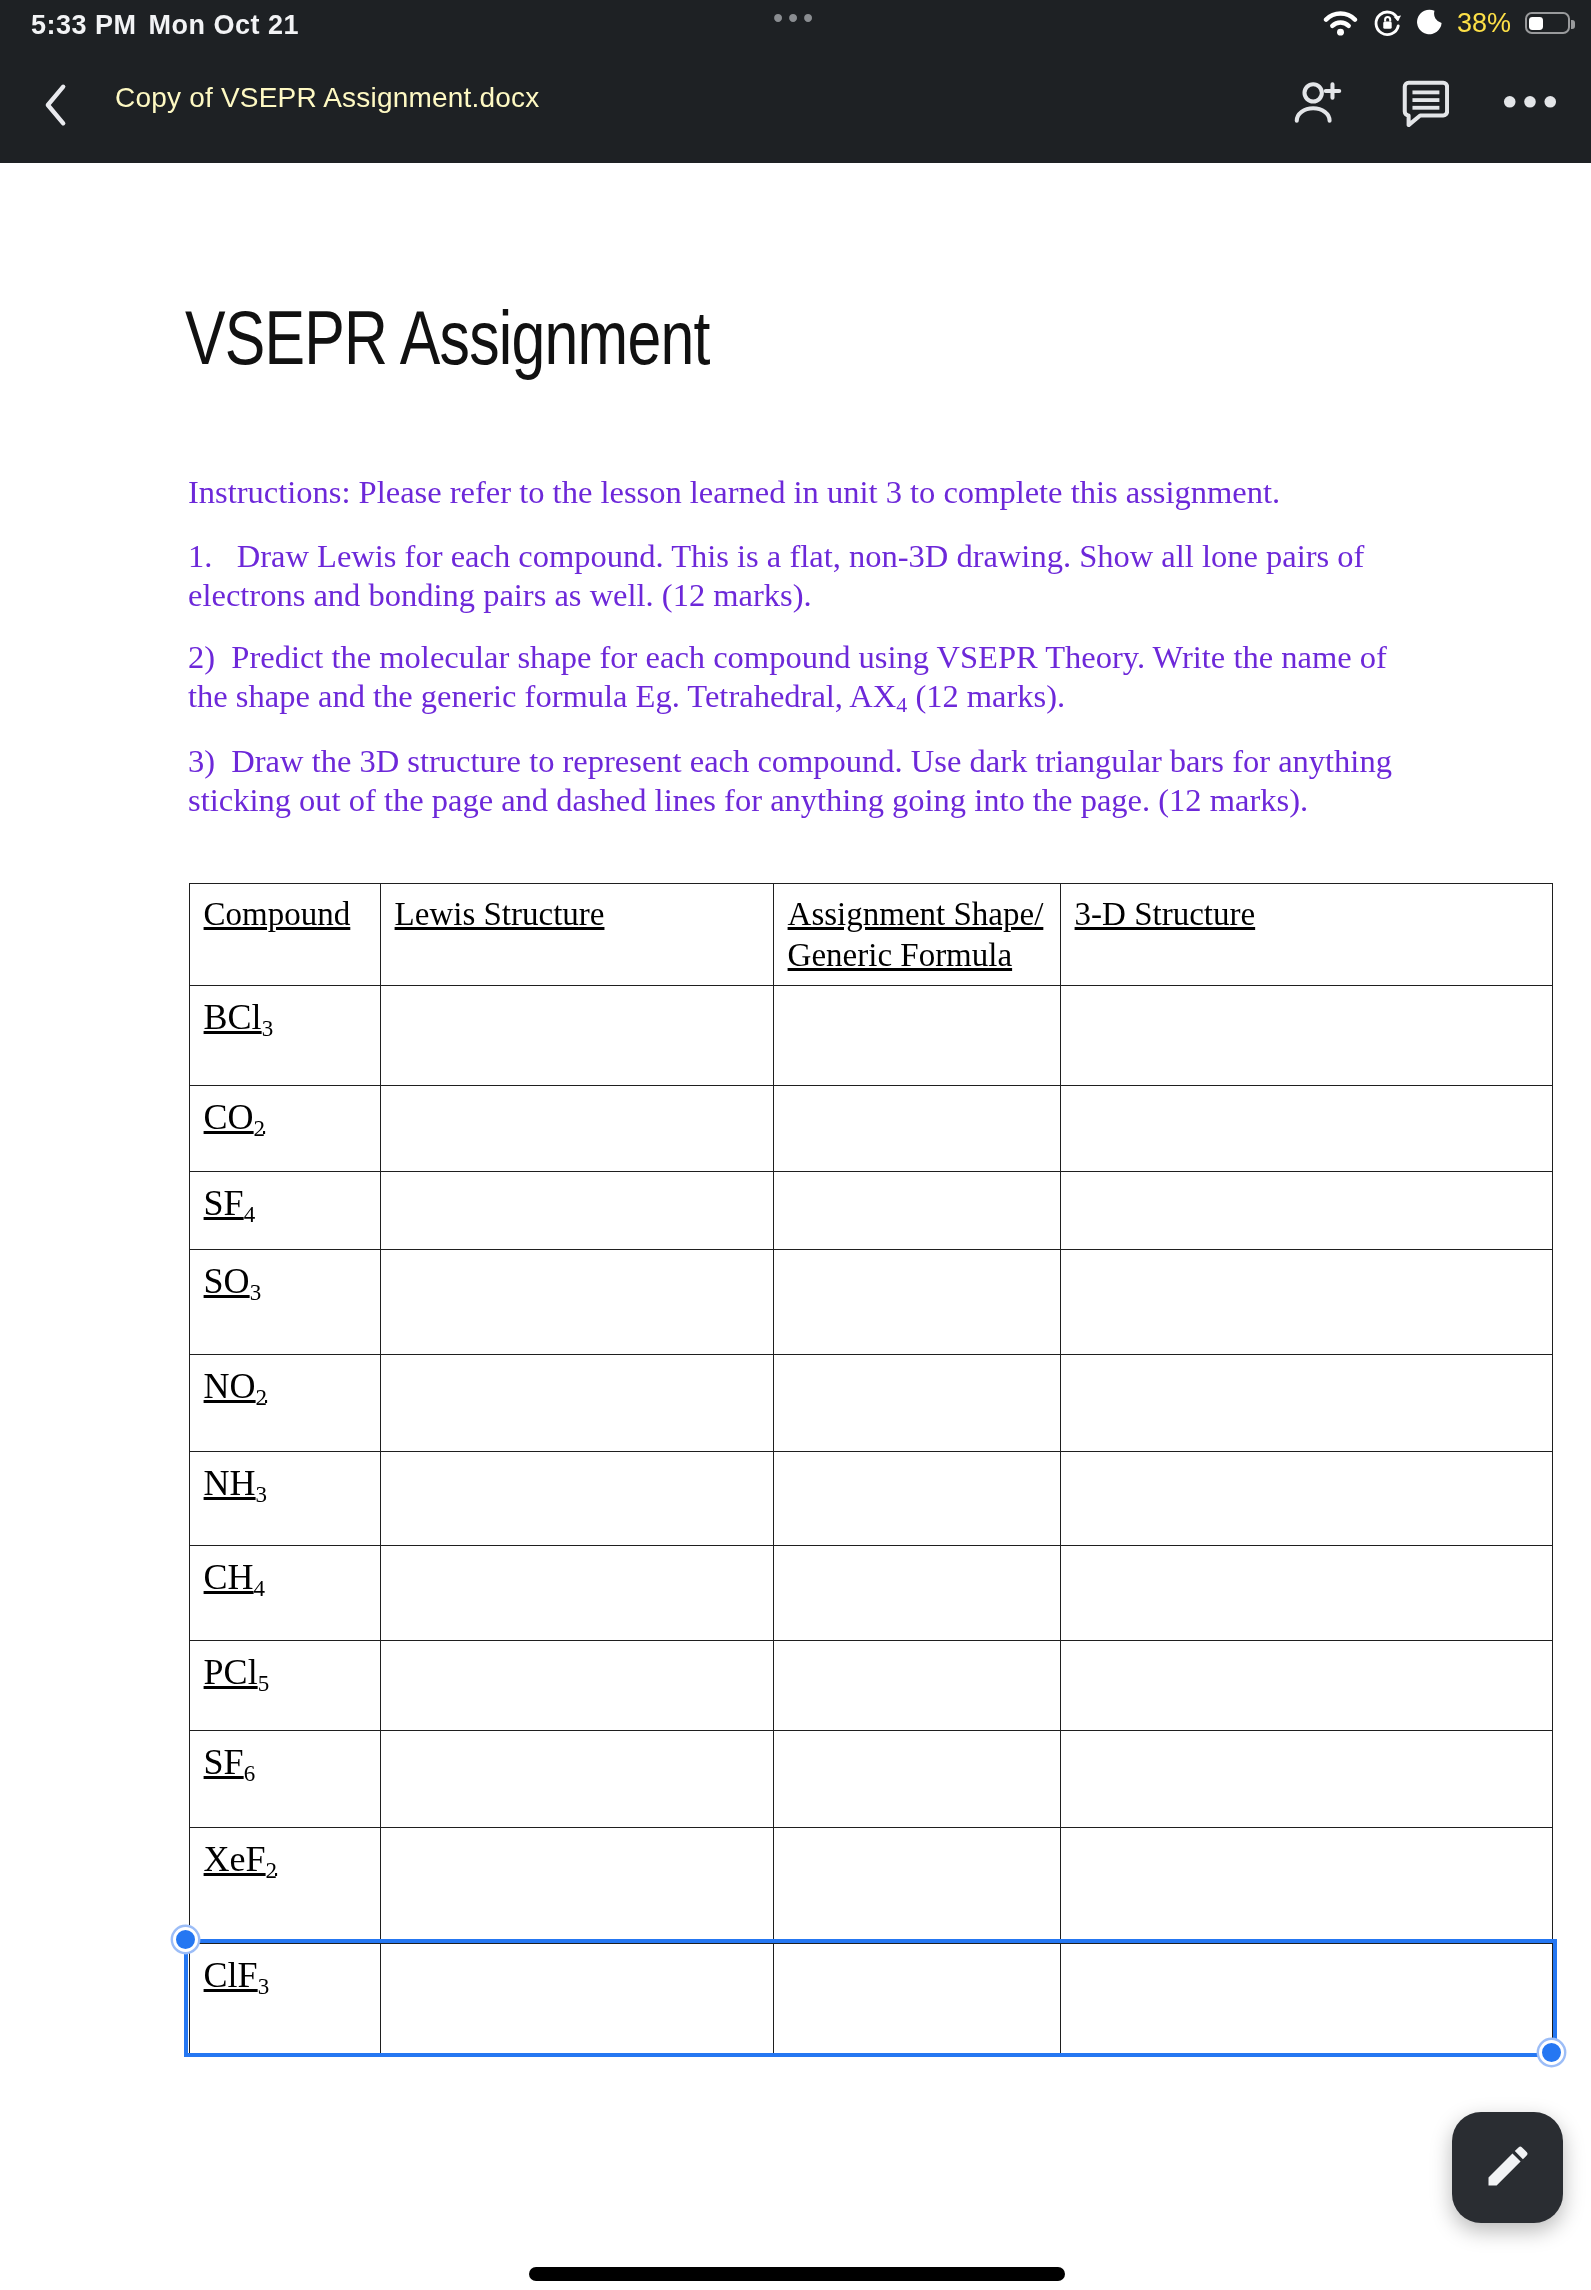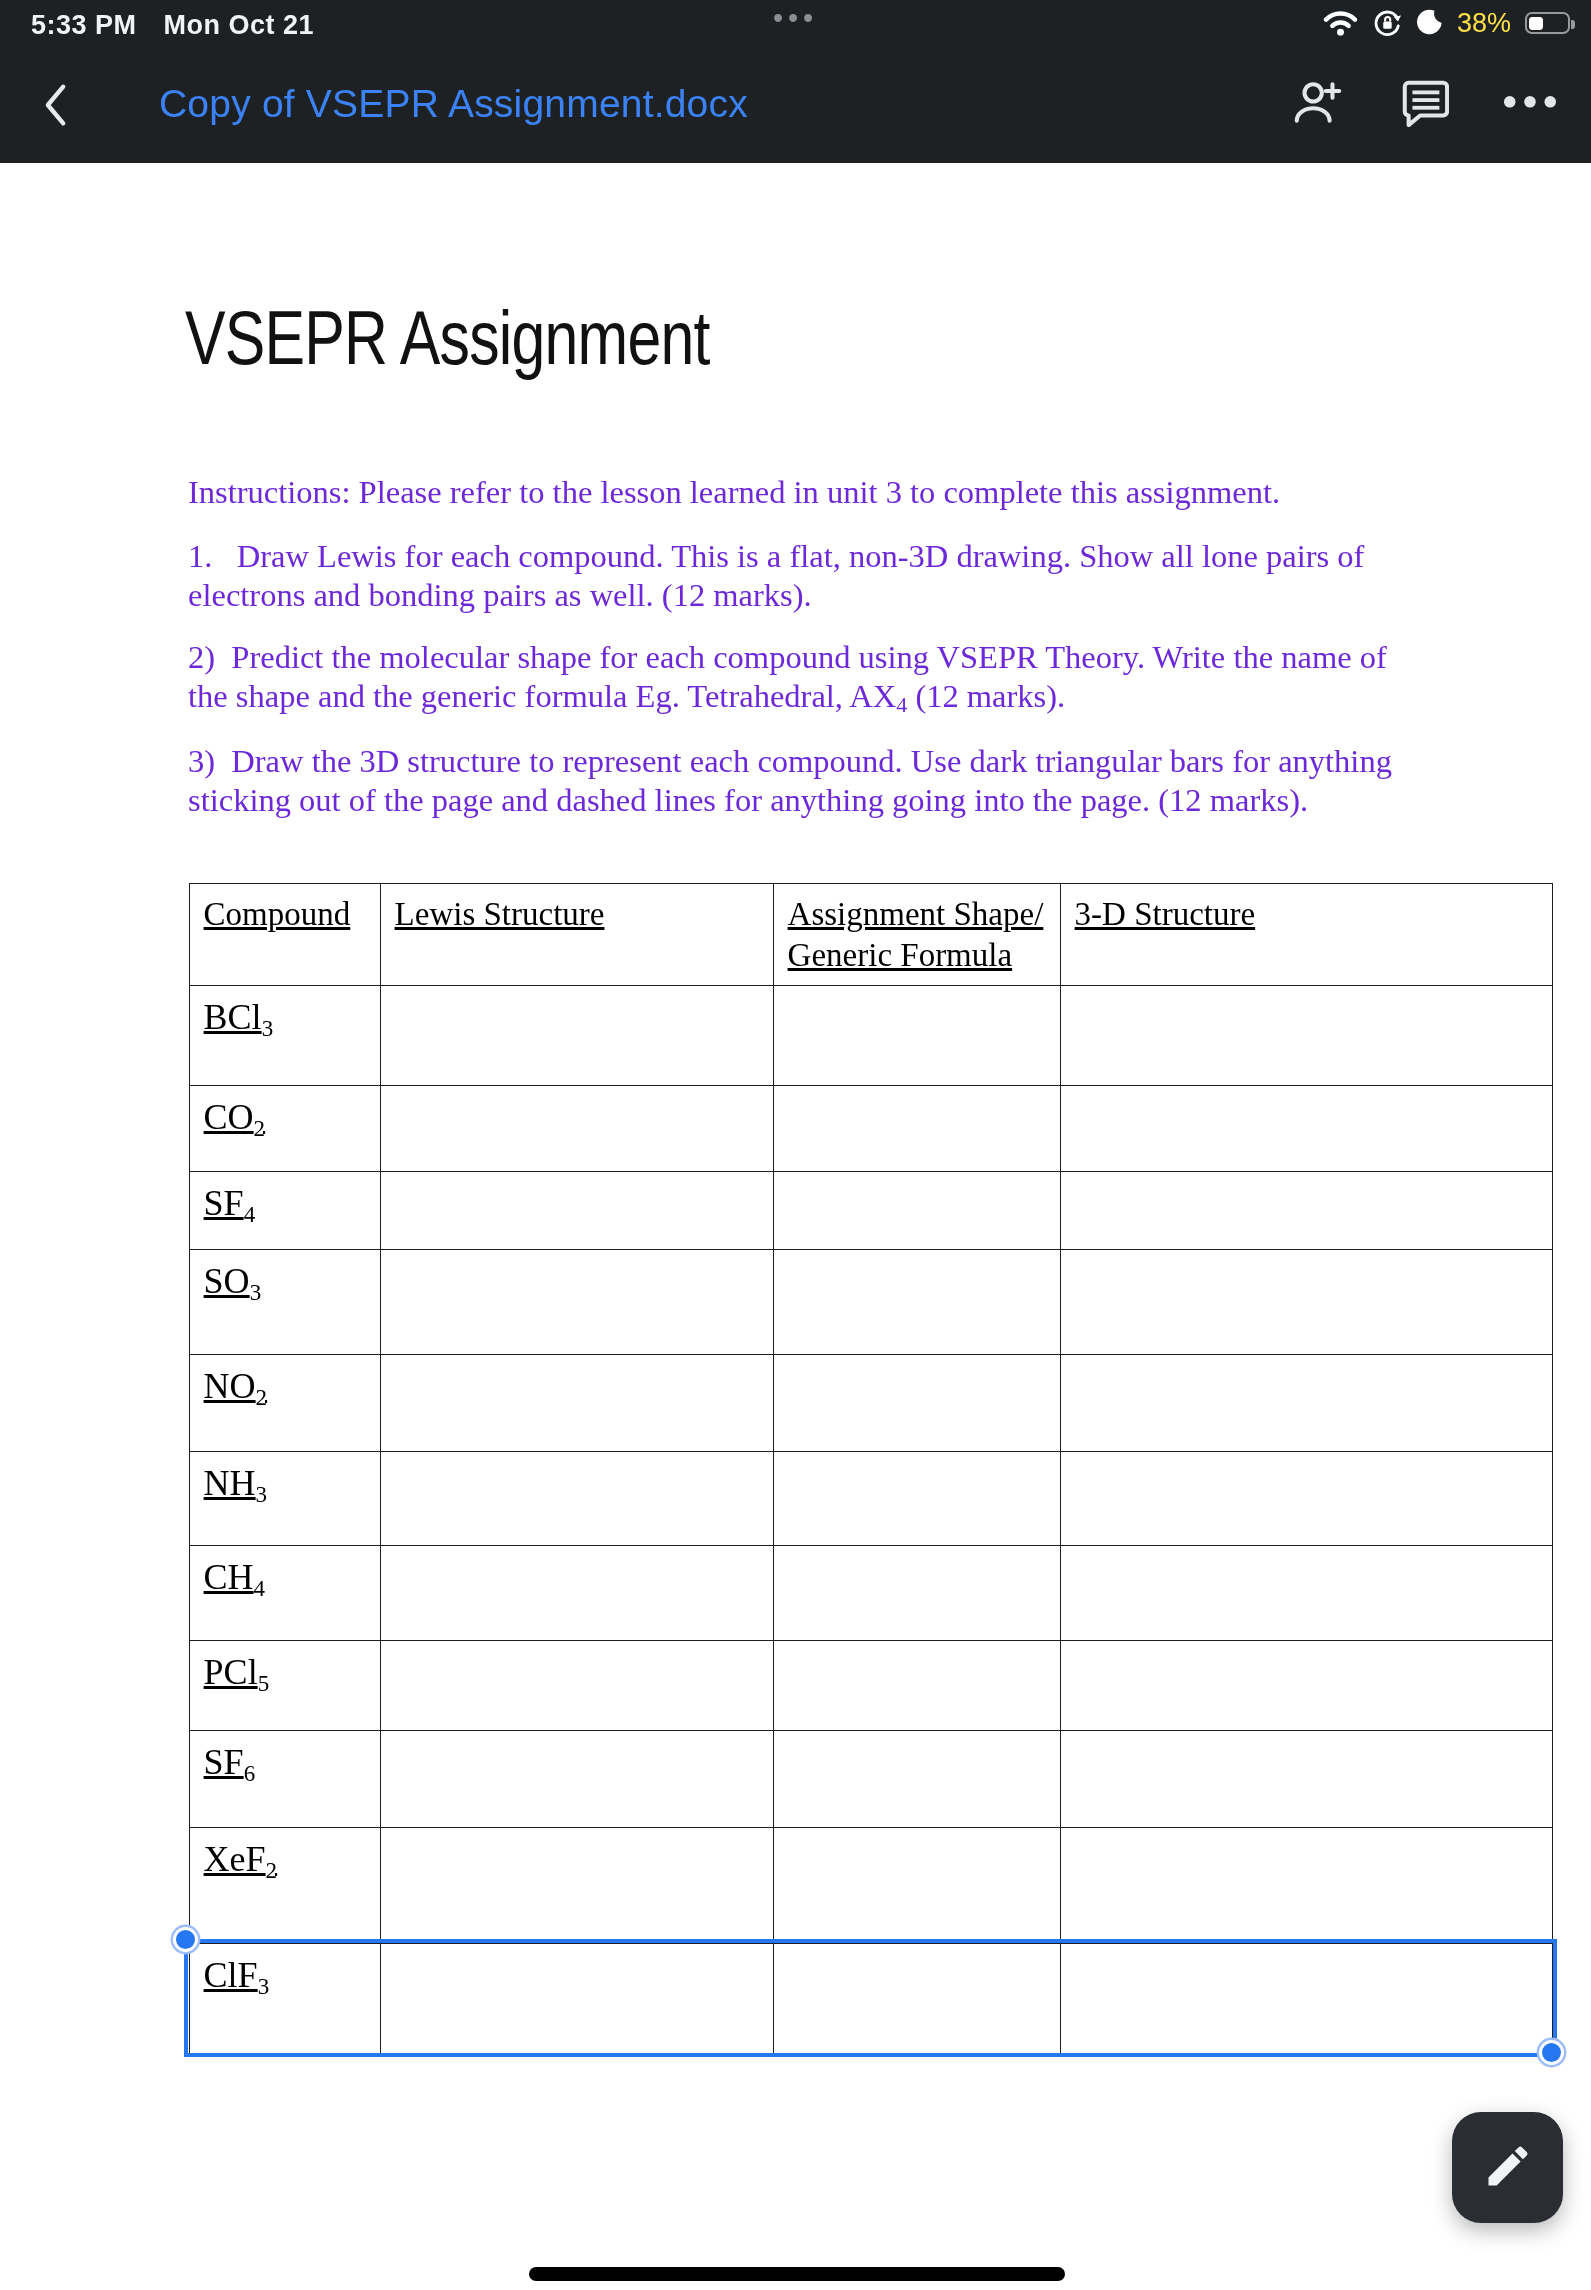--- a/index.html
+++ b/index.html
@@ -7,32 +7,32 @@
   .screen {
     position:relative; width:1591px; height:2290px;
     background:#ffffff; overflow:hidden;
     font-family:"Liberation Sans", sans-serif;
   }
 
   
   .top-chrome { position:absolute; left:0; top:0; width:1591px; height:163px; background:#1e2124; }
   .status-bar { position:absolute; left:0; top:0; width:1591px; height:47px; color:#f2f3f5; }
   .sb-left { position:absolute; left:31px; top:9.7px; font-size:27px; font-weight:600; letter-spacing:0.5px; }
-  .sb-left .sb-date { margin-left:27px; }
+  .sb-left .sb-date { margin-left:12px; }
   .sb-center { position:absolute; left:0; right:0; top:1.9px; text-align:center; color:#8a8d91; font-size:29px; letter-spacing:4.9px; }
   .sb-right { position:absolute; right:21.3px; top:7.8px; display:flex; align-items:center; gap:13.6px; }
   .sb-right svg { display:block; }
   .batt-pct { font-size:27px; font-weight:500; color:#fde047; }
   .battery { position:relative; width:45px; height:22px; border:2.4px solid rgba(255,255,255,.55); border-radius:6.8px; }
   .battery .fill { position:absolute; left:2.4px; top:2.4px; bottom:2.4px; background:#ffffff; border-radius:3.4px; }
   .battery .nub { position:absolute; right:-6.8px; top:5.8px; width:3.9px; height:8.7px; background:rgba(255,255,255,.55); border-radius:0 2.9px 2.9px 0; }
 
   .nav-bar { position:absolute; left:0; top:47px; width:1591px; height:116px; }
   .back-btn { position:absolute; left:37px; top:33px; width:39px; height:50px; cursor:pointer; }
-  .nav-title { position:absolute; left:115px; top:35px; font-size:39px; font-weight:400; color:#3b82f6; letter-spacing:0.2px;margin-left:44px; }
+  .nav-title { position:absolute; left:115px; top:35px; font-size:28px; font-weight:400; color:#fef9c3; letter-spacing:0.2px; }
   .nav-actions { position:absolute; right:33px; top:29px; display:flex; align-items:center; gap:50px; }
   .nav-actions .act { width:56px; height:56px; display:flex; align-items:center; justify-content:center; cursor:pointer; }
 
   
   .doc-title {
     position:absolute; left:185px; top:294px;
     font-size:76px; font-weight:500; color:#111;
     letter-spacing:-1px; transform:scaleX(.8); transform-origin:left top;
     white-space:nowrap;
   }

